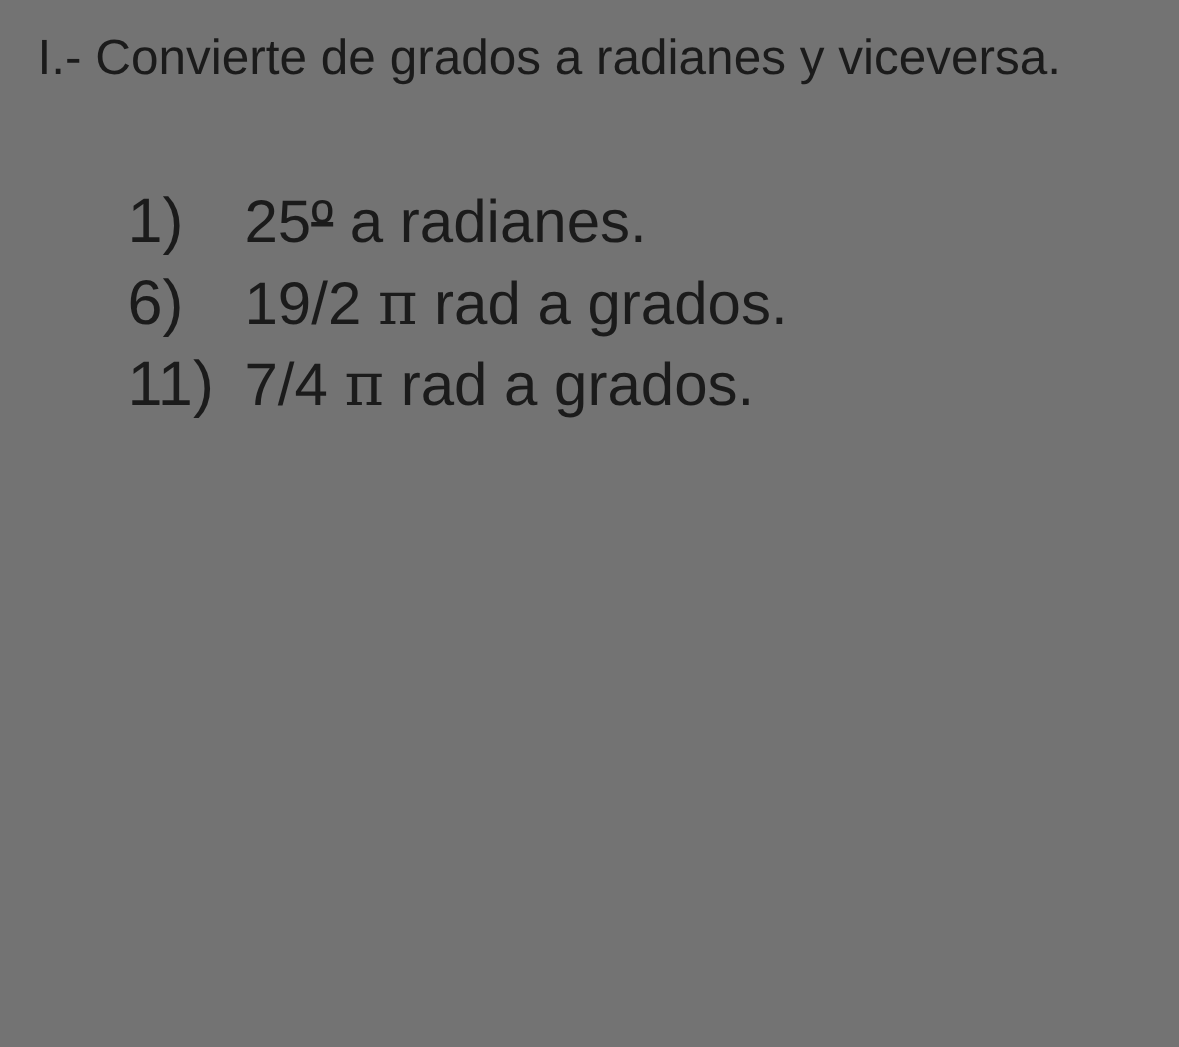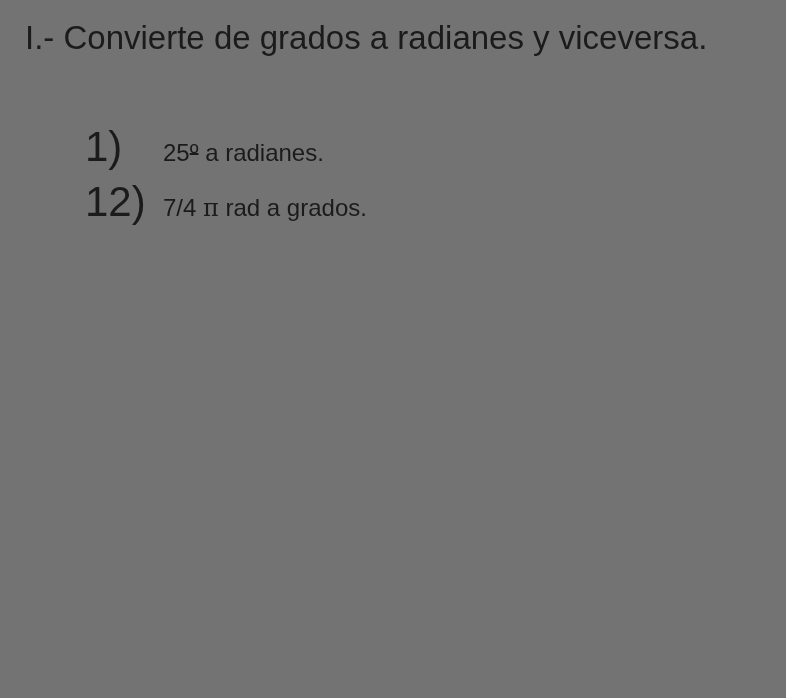--- a/index.html
+++ b/index.html
@@ -25,21 +25,21 @@
     height: 54.6px;
     line-height: 54.6px;
     white-space: nowrap;
   }
   .num {
     display: inline-block;
     width: 78px;
     font-size: 42px;
   }
   .text {
-    font-size: 24px;
+    font-size: 40px;
   }
   
   .ord {
     text-decoration: underline;
     text-underline-offset: -0.33em;
     text-decoration-thickness: 0.07em;
   }
   
   .pi {
     font-family: "DejaVu Serif", serif;
@@ -55,22 +55,25 @@
   <div class="list">
 
     <div class="item">
       <span class="num">1)</span><span class="text rich">25<span class="ord">º</span> a radianes.</span>
     </div>
 
 
 
 
 
+    <div class="item">
+      <span class="num">6)</span><span class="text rich">19/2 <span class="pi">π</span> rad a grados.</span>
+    </div>
 
 
 
 
     <div class="item">
-      <span class="num">12)</span><span class="text rich">7/4 <span class="pi">π</span> rad a grados.</span>
+      <span class="num">11)</span><span class="text rich">7/4 <span class="pi">π</span> rad a grados.</span>
     </div>
 
   </div>
 </div>
 
 </body></html>

